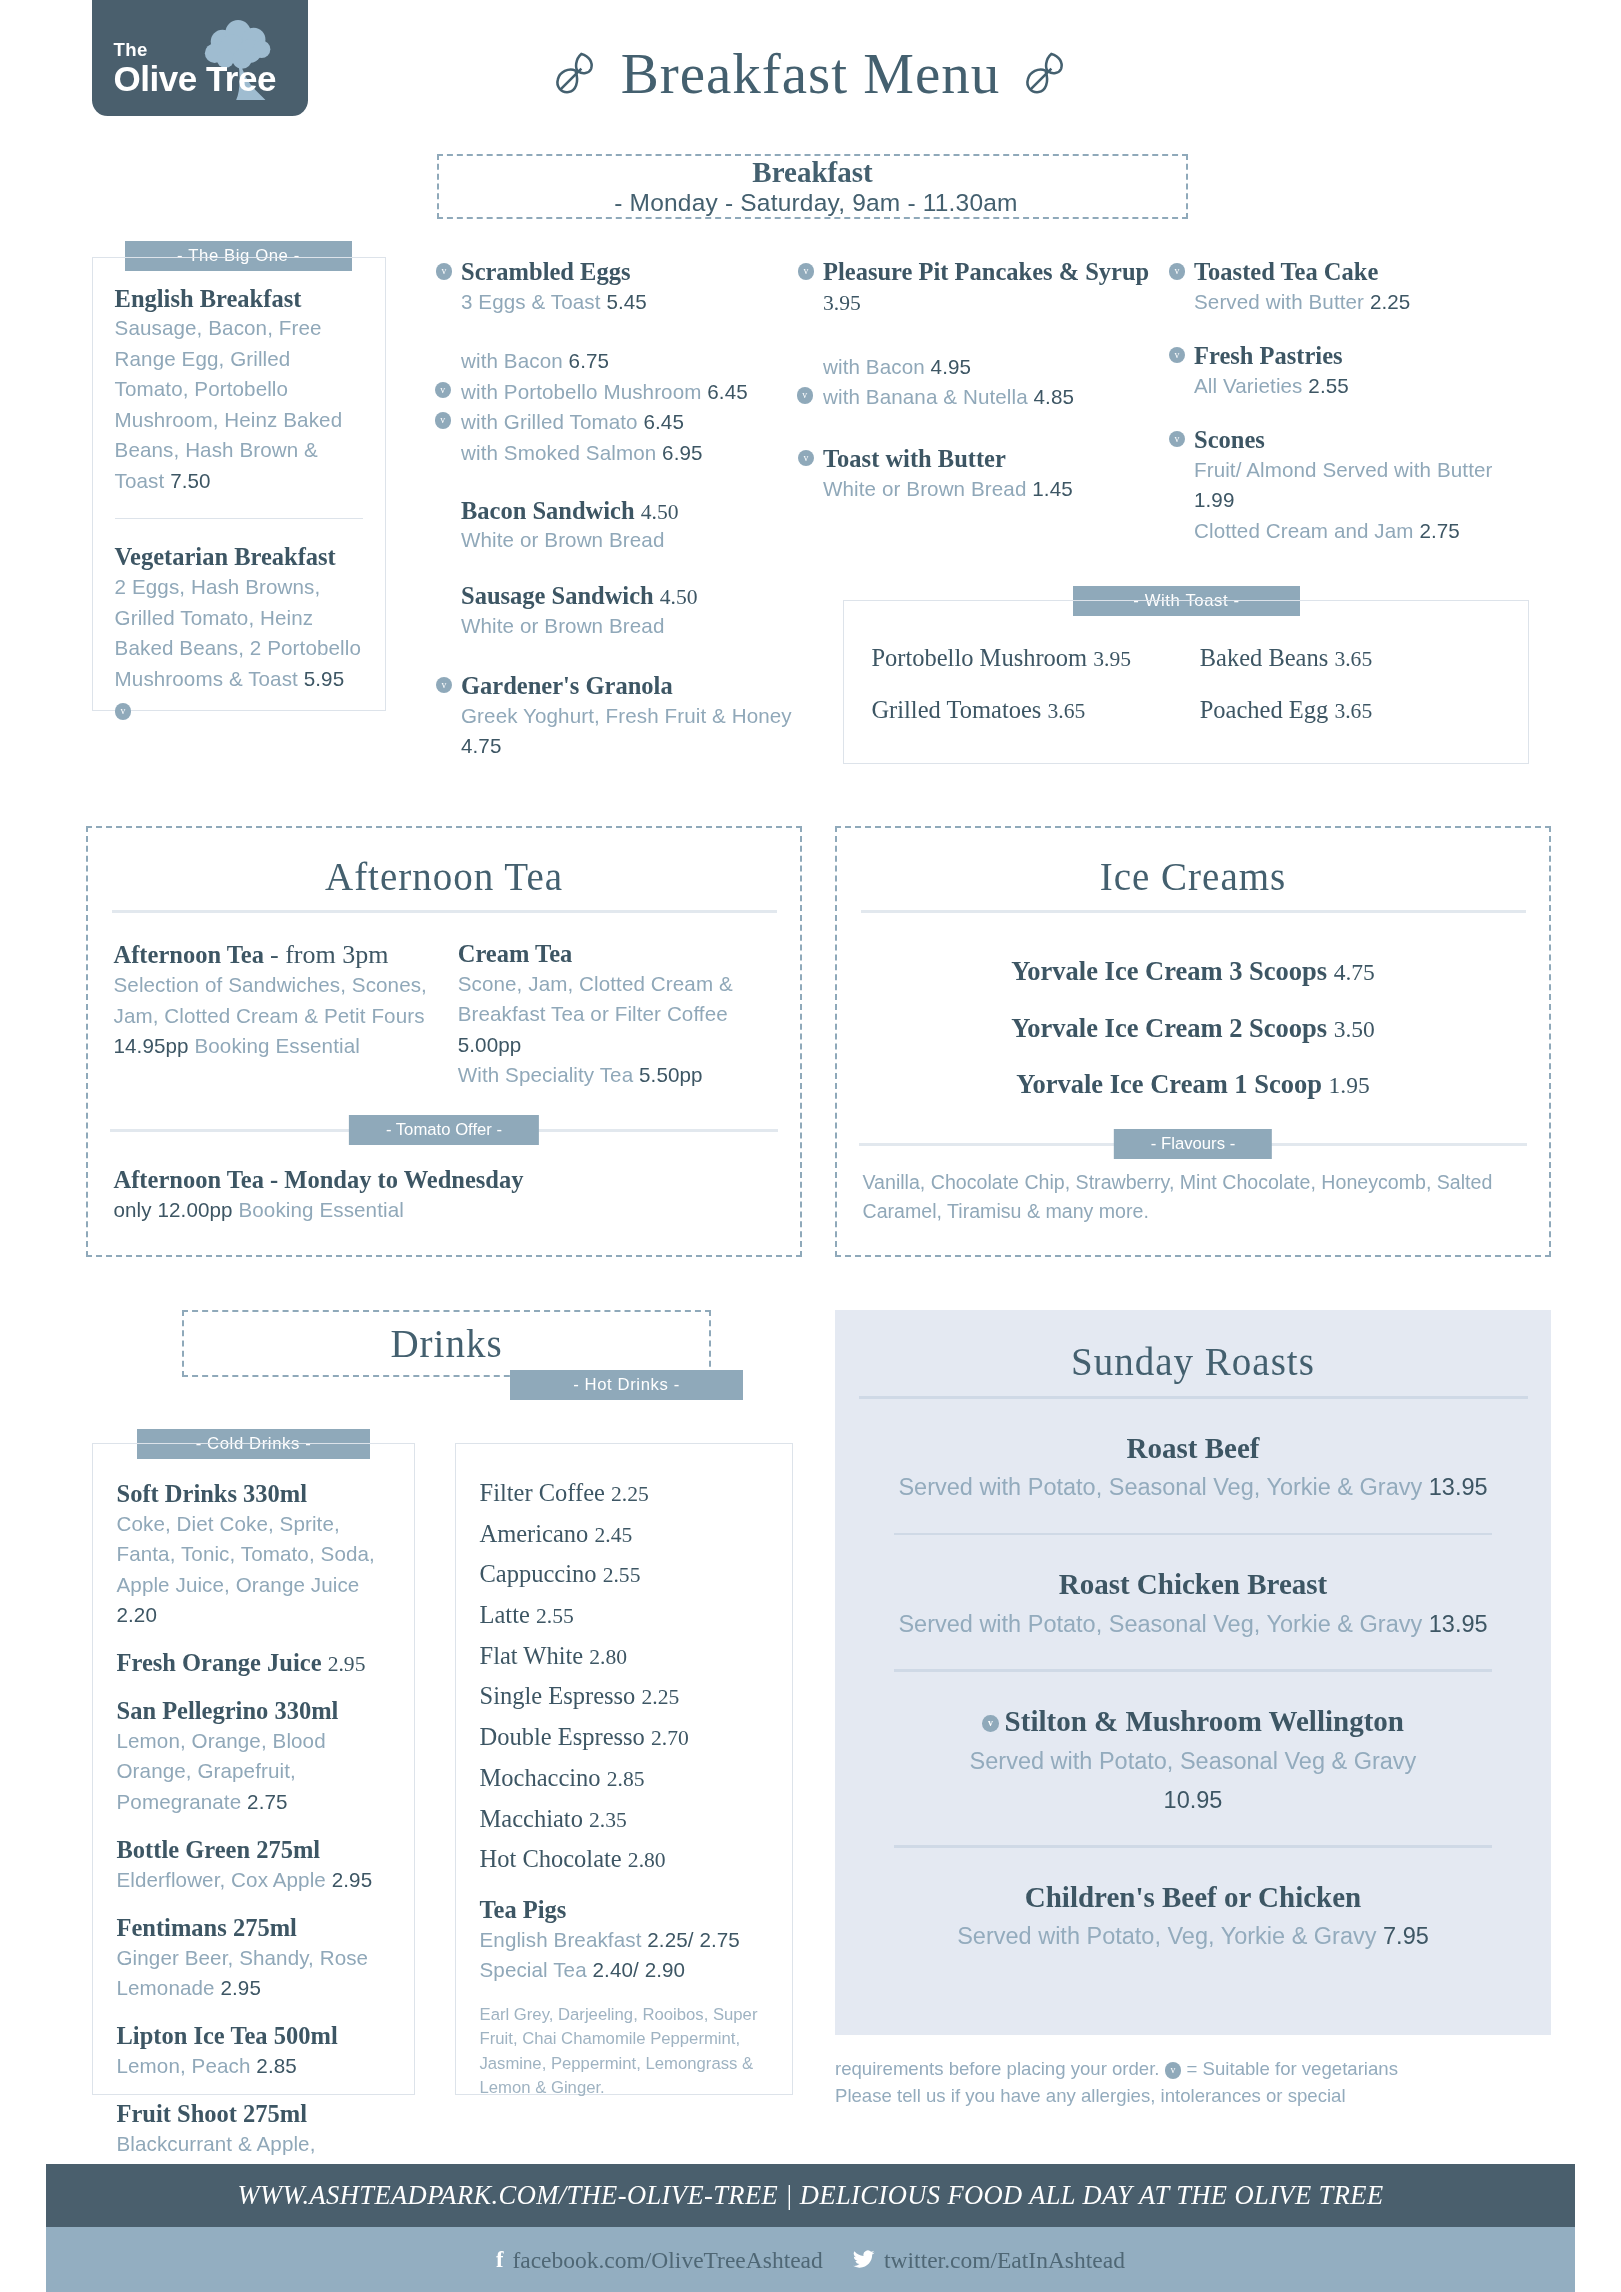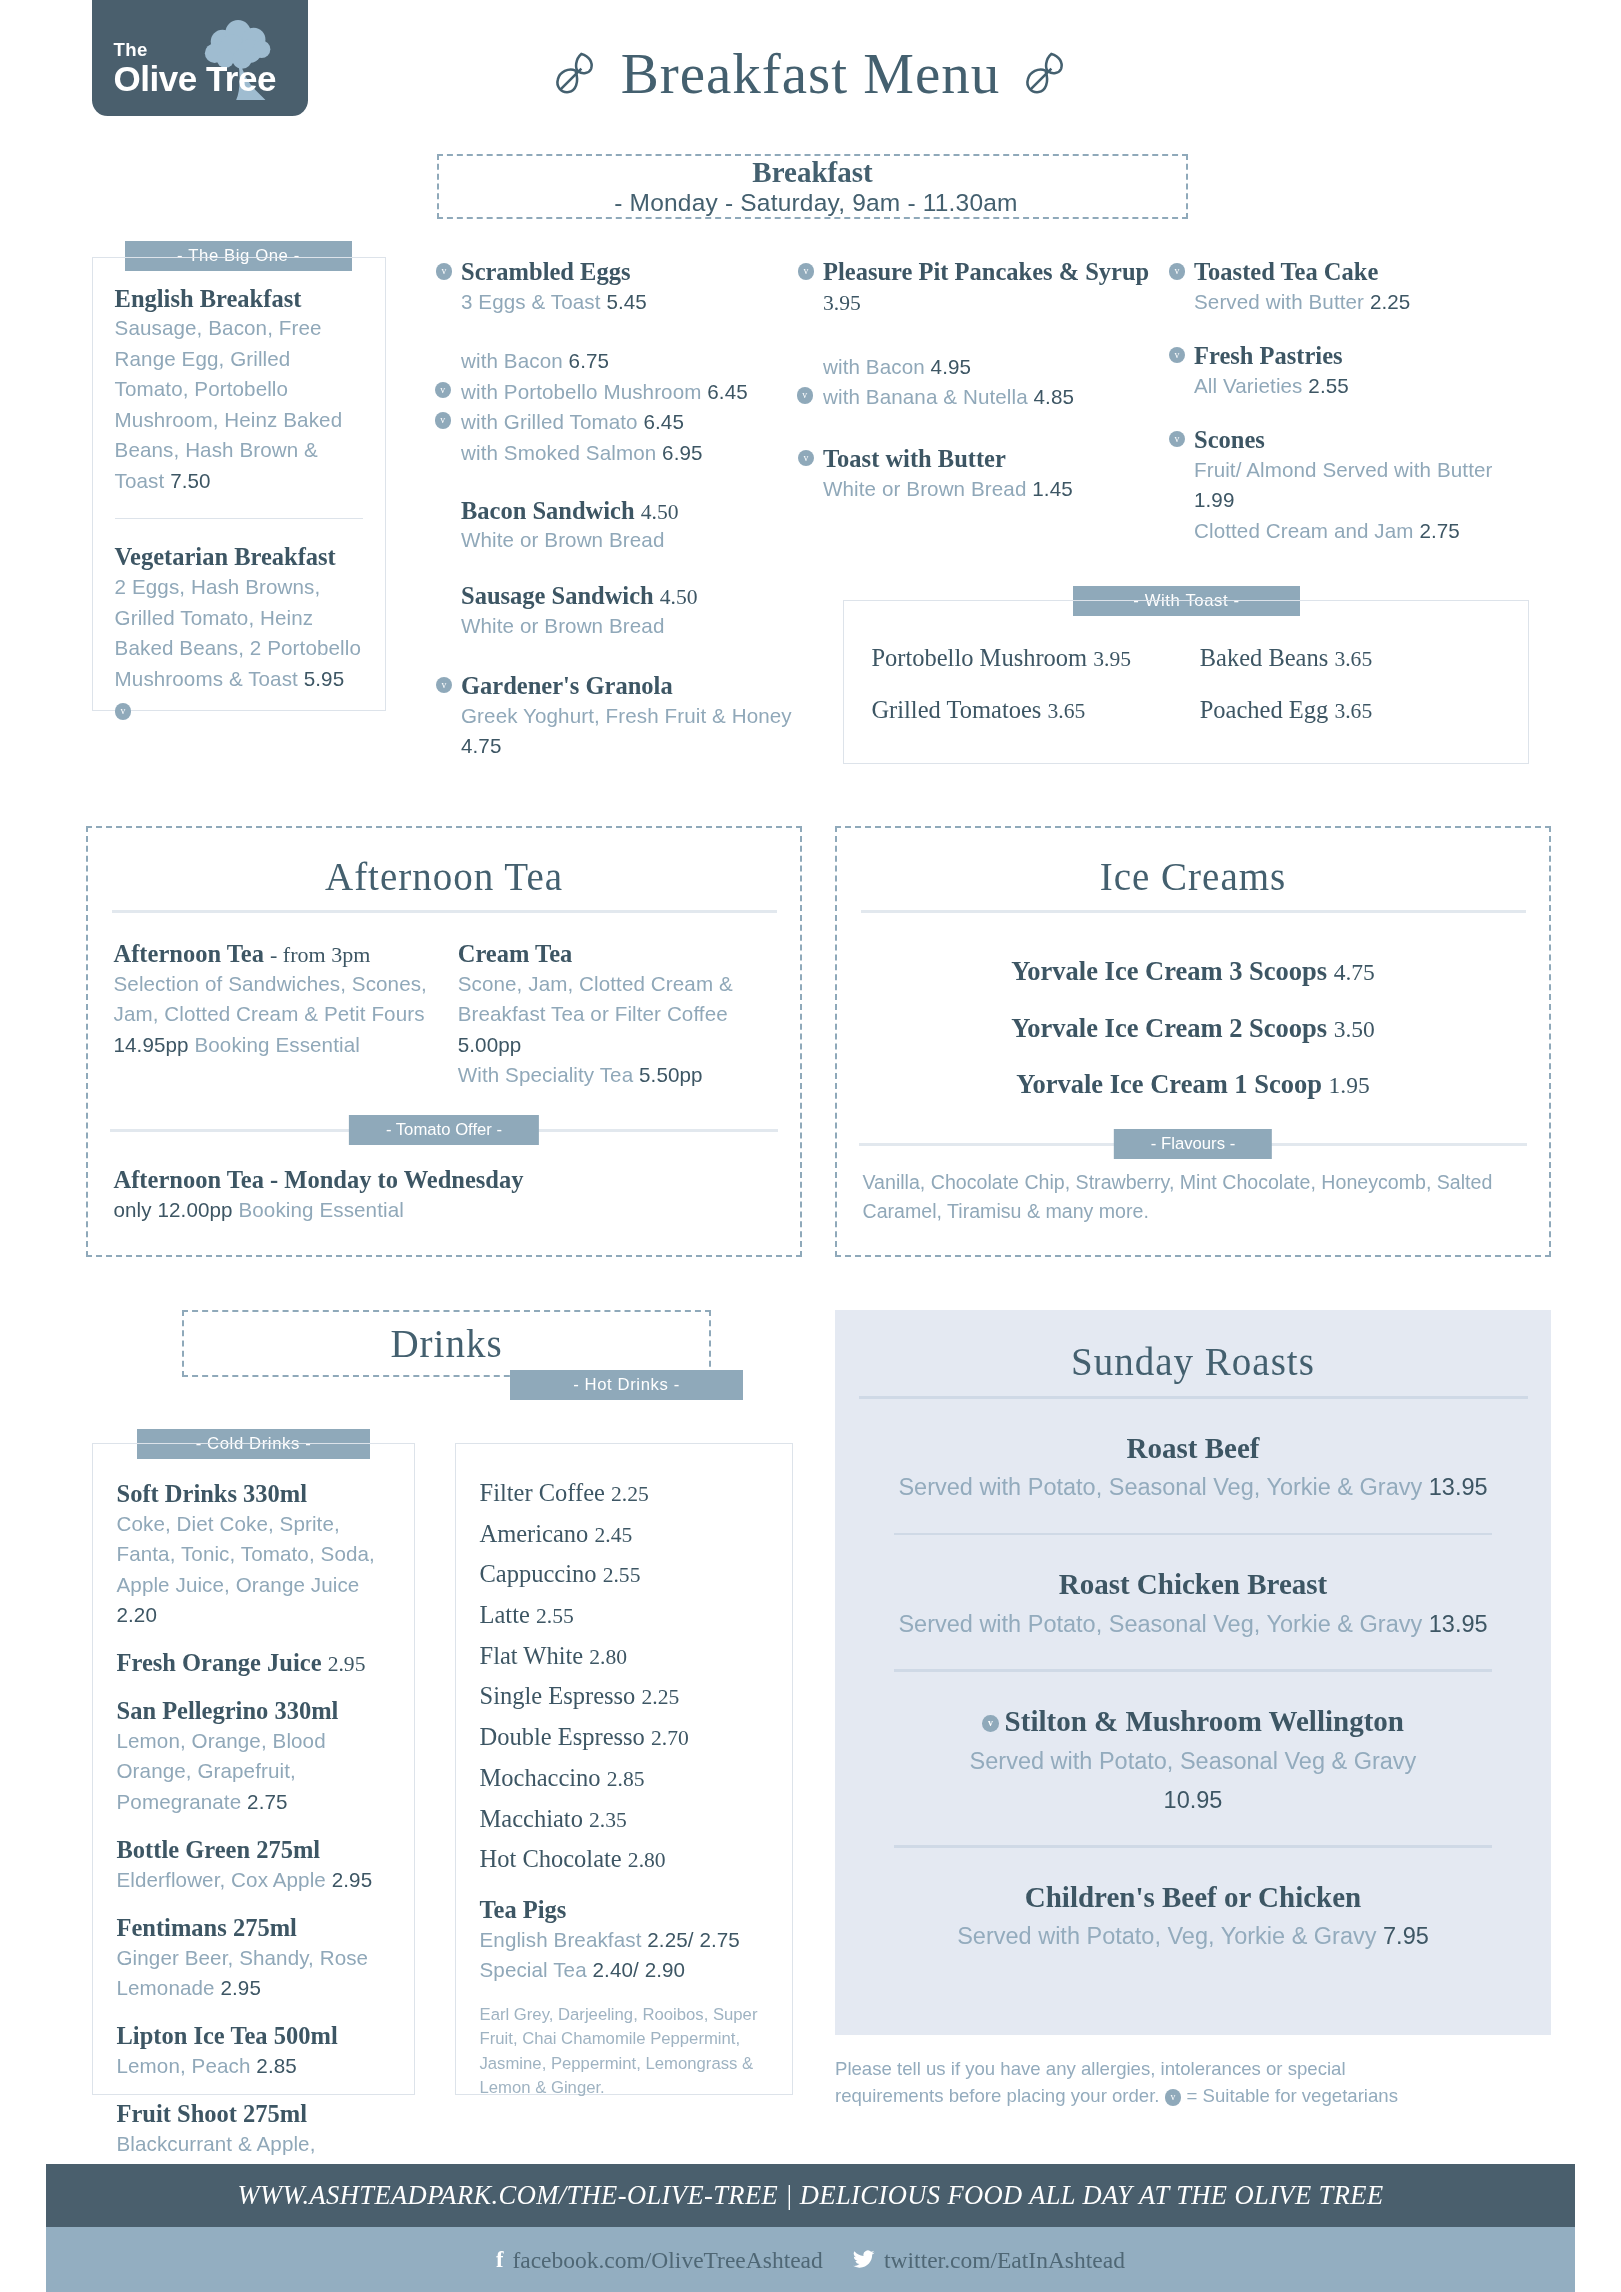--- a/index.html
+++ b/index.html
@@ -351,21 +351,21 @@
       <div><span>Poached Egg</span> <span class="p">3.65</span></div>
     </div>
   </div>
 
   <div class="sect dashed" id="afternoon">
     <div class="sect-title">Afternoon Tea</div>
     <div class="sect-rule"></div>
 
     <div class="twocol">
       <div>
-        <div class="item-name"><span>Afternoon Tea</span> <span style="font-weight:400;font-size:22px">- from 3pm</span></div>
+        <div class="item-name"><span>Afternoon Tea</span> <span style="font-weight:400;font-size:26px">- from 3pm</span></div>
         <div class="item-desc">Selection of Sandwiches, Scones, Jam, Clotted Cream &amp; Petit Fours</div>
         <div class="item-desc"><span class="price">14.95pp</span> <span>Booking Essential</span></div>
       </div>
       <div>
         <div class="item-name">Cream Tea</div>
         <div class="item-desc">Scone, Jam, Clotted Cream &amp; Breakfast Tea or Filter Coffee</div>
         <div class="item-desc"><span class="price">5.00pp</span></div>
         <div class="item-desc"><span>With Speciality Tea</span> <span class="price">5.50pp</span></div>
       </div>
     </div>
@@ -482,22 +482,22 @@
     </div>
     <div class="roast-sep"></div>
 
     <div class="roast">
       <div class="roast-name">Children's Beef or Chicken</div>
       <div class="roast-desc"><span>Served with Potato, Veg, Yorkie &amp; Gravy</span> <span class="price">7.95</span></div>
     </div>
   </div>
 
   <div class="allergy">
+    <div><span>requirements before placing your order.</span> <span class="vdot">v</span> <span>= Suitable for vegetarians</span></div>
     <div>Please tell us if you have any allergies, intolerances or special</div>
-    <div><span>requirements before placing your order.</span> <span class="vdot">v</span> <span>= Suitable for vegetarians</span></div>
   </div>
 
   <div class="footer-dark">
     <span>WWW.ASHTEADPARK.COM/THE-OLIVE-TREE  |  DELICIOUS FOOD ALL DAY AT THE OLIVE TREE</span>
   </div>
   <div class="footer-light">
     <a href="#">
       <span class="fi">f</span>
       <span>facebook.com/OliveTreeAshtead</span>
     </a>

